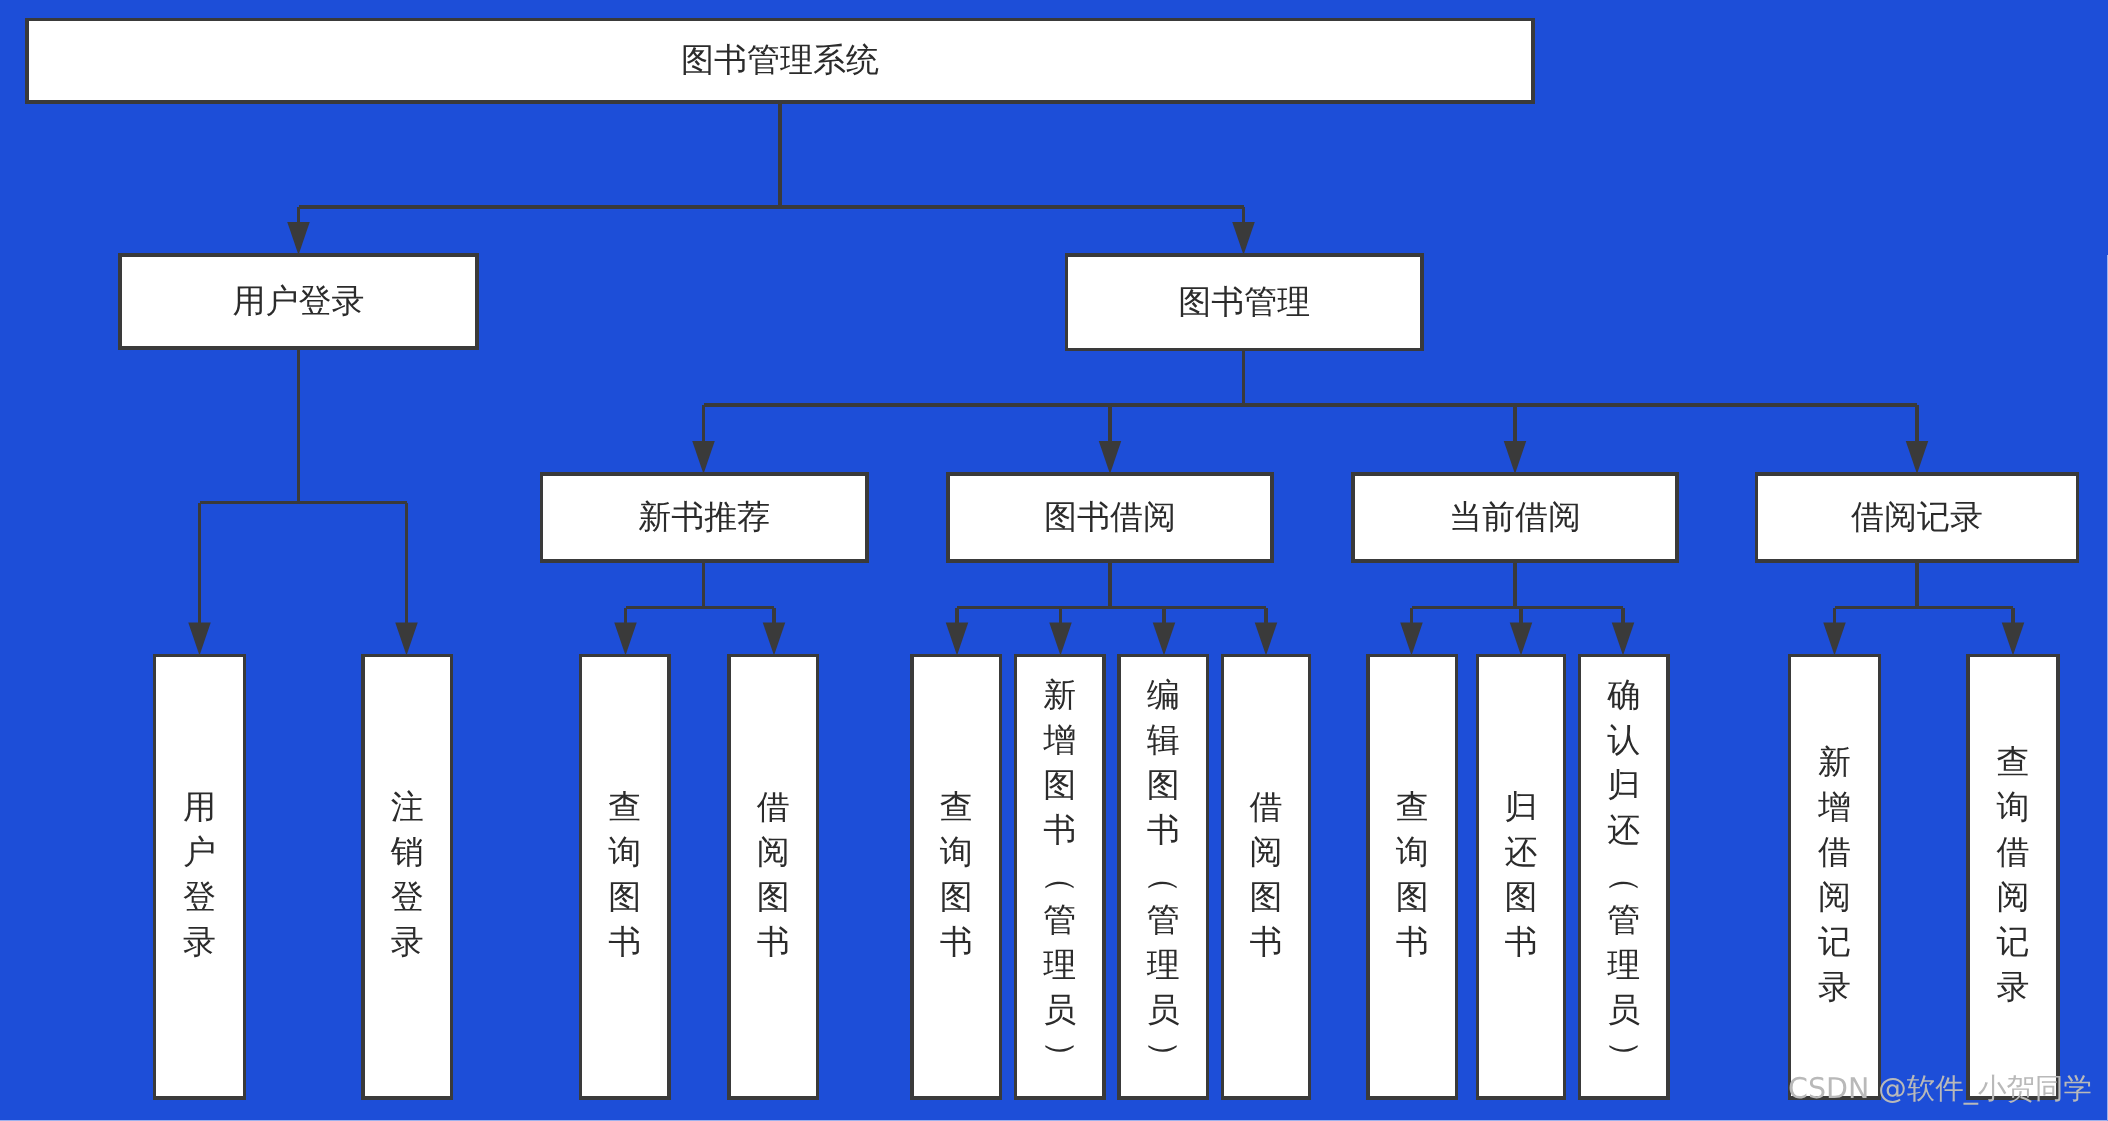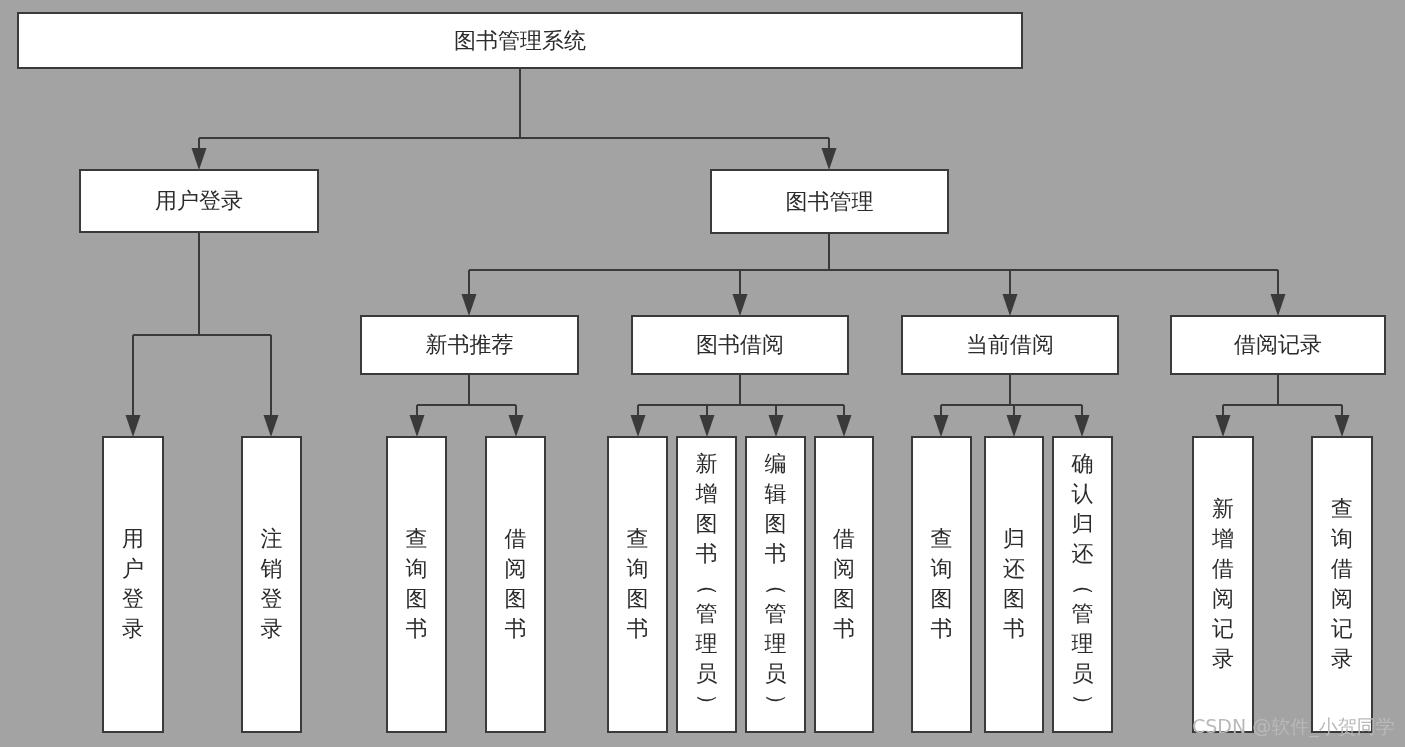--- a/index.html
+++ b/index.html
@@ -8,21 +8,21 @@
     padding: 0;
     background: #ffffff;
   }
   body {
     font-family: "DejaVu Sans", "Liberation Sans", sans-serif;
   }
   #diagram-root {
     position: relative;
     width: 1405px;
     height: 747px;
-    background: #a3a3a3;
+    background: #1d4ed8;
     overflow: hidden;
   }
   svg.diagram-canvas {
     position: absolute;
     left: 0;
     top: 0;
     width: 1405px;
     height: 747px;
   }
   .node-box {

